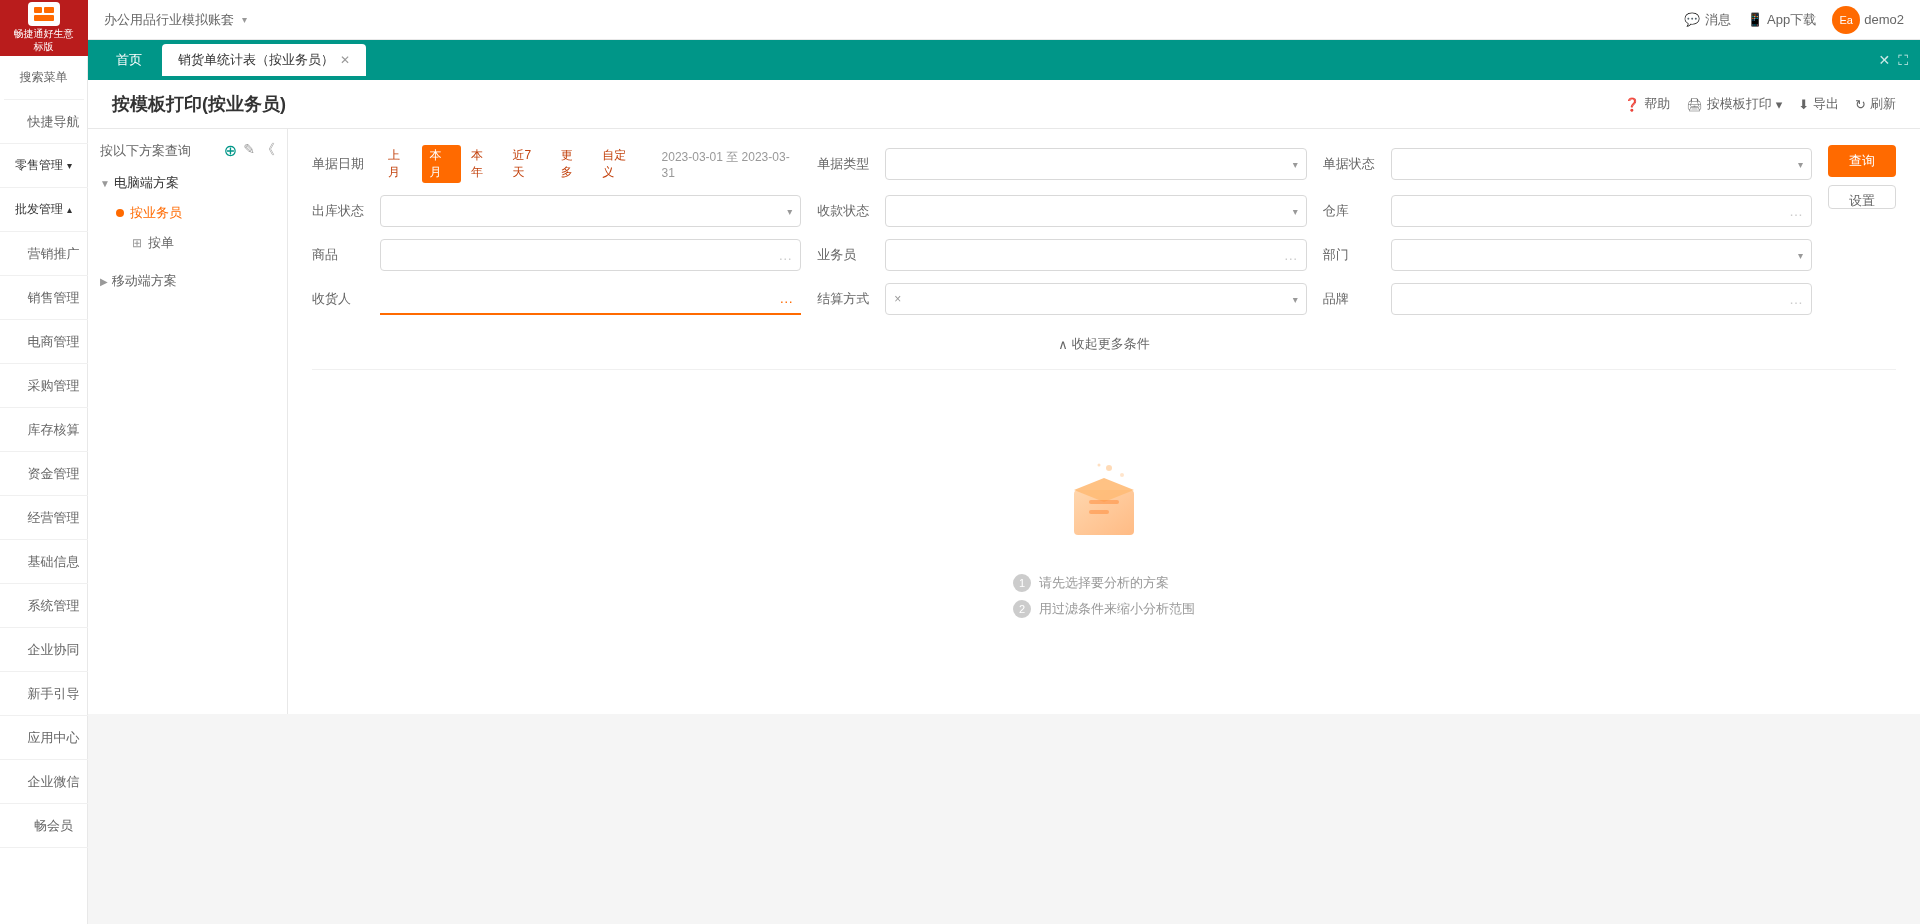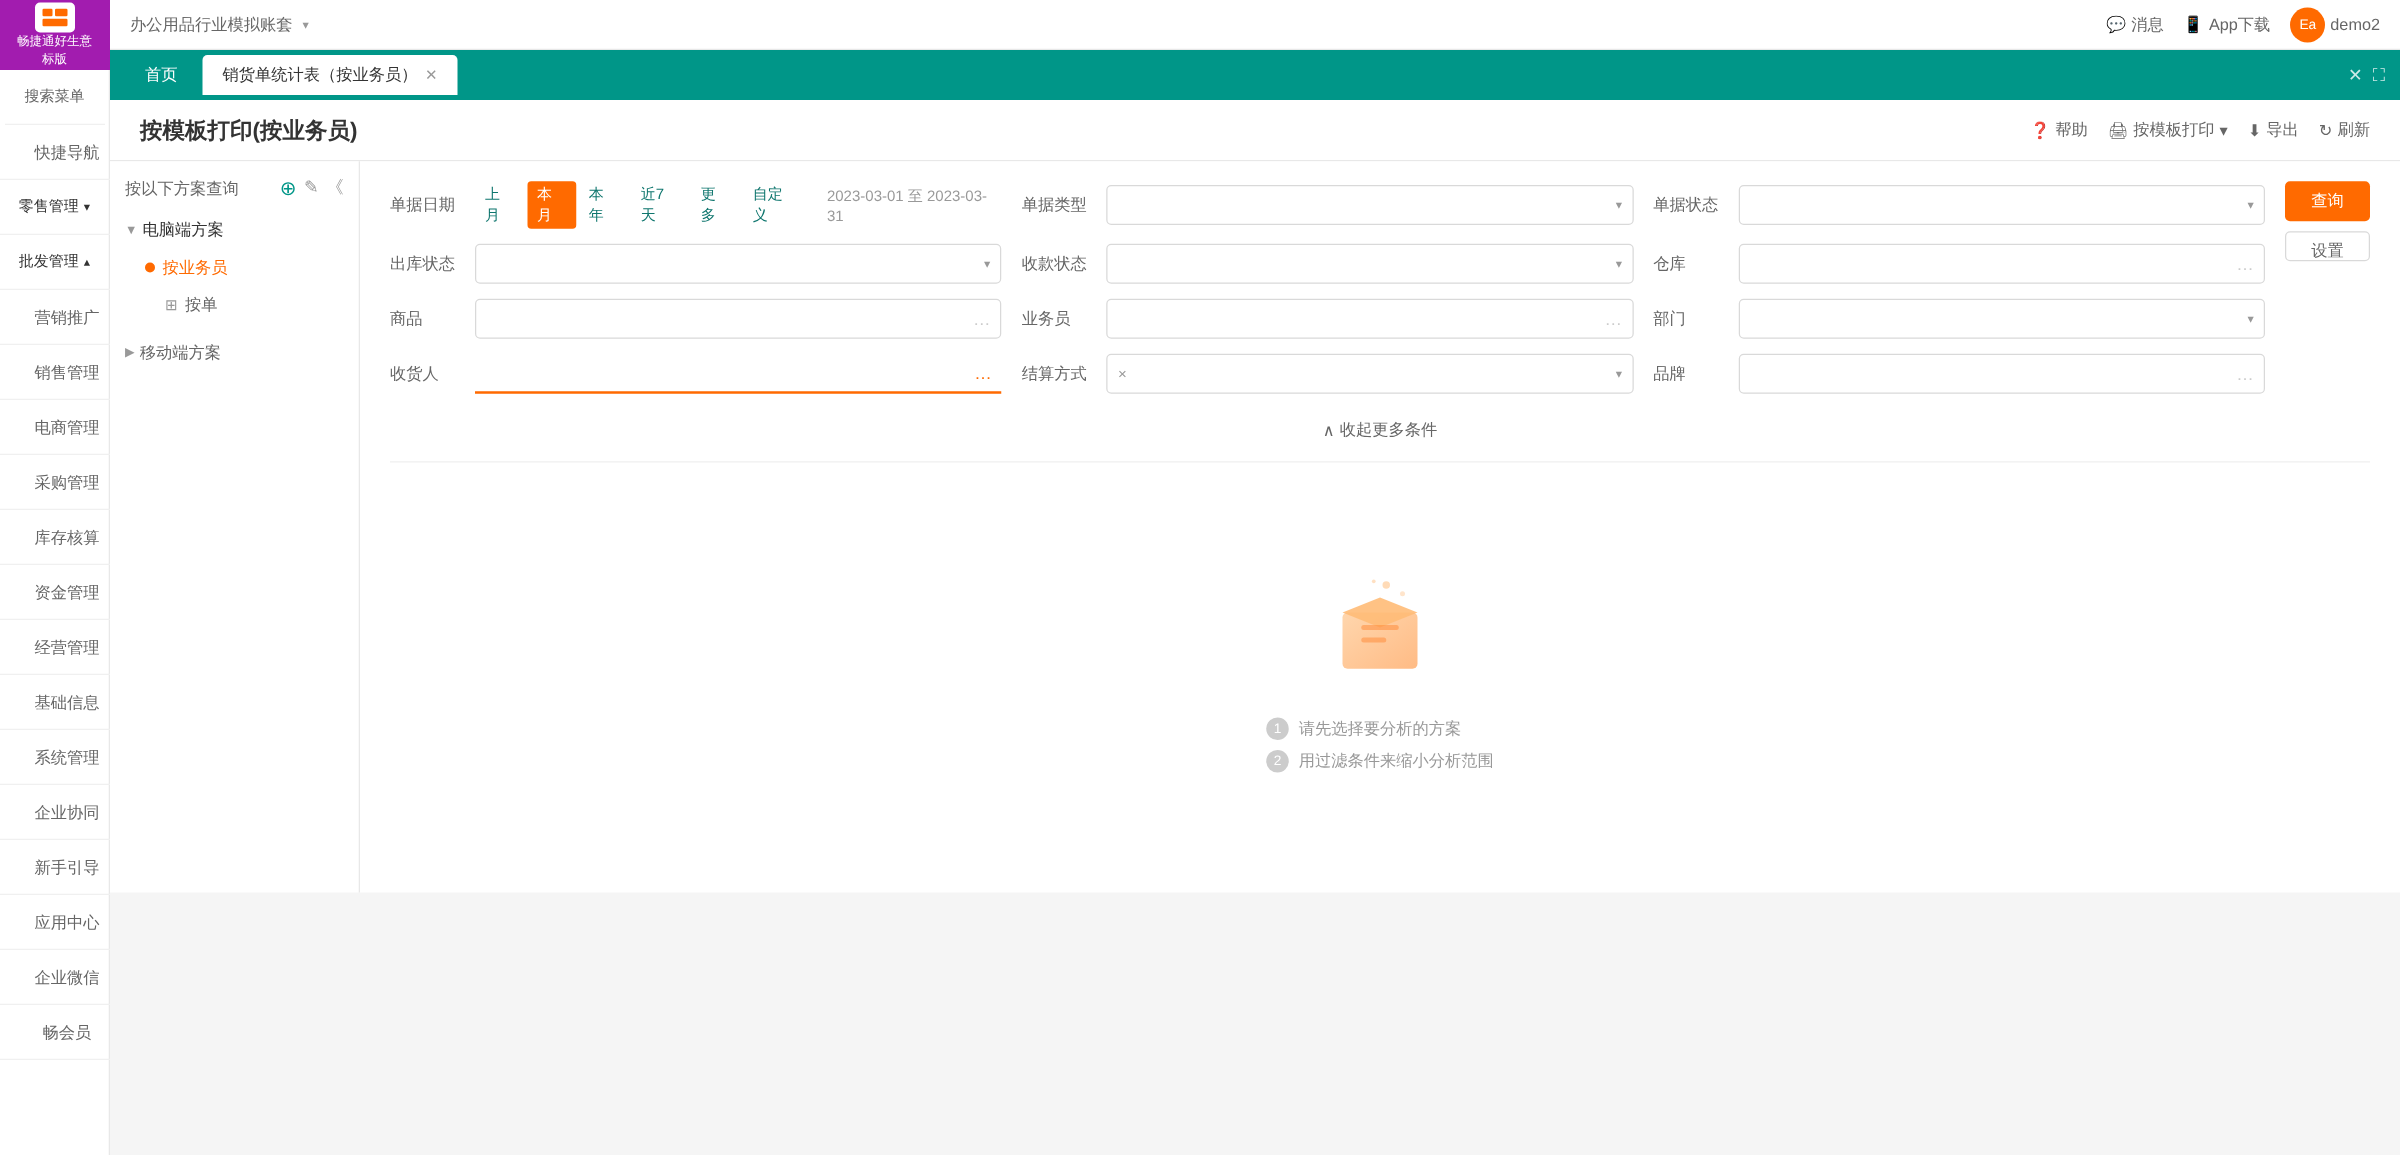--- a/index.html
+++ b/index.html
@@ -1,20 +1,20 @@
 <!DOCTYPE html>
 <html><head>
   <meta charset="utf-8">
   <style>
     * { box-sizing: border-box; margin: 0; padding: 0; }
     body { font-family: 'PingFang SC', 'Microsoft YaHei', sans-serif; font-size: 13px; background: #f5f5f5; color: #333; display: flex; height: 924px; overflow: hidden; }
 
     
     .sidebar { width: 88px; background: #fff; border-right: 1px solid #e8e8e8; display: flex; flex-direction: column; align-items: center; padding-top: 0; flex-shrink: 0; }
-    .sidebar-logo { width: 88px; height: 56px; background: #a21caf; display: flex; flex-direction: column; align-items: center; justify-content: center; color: white; font-size: 11px; cursor: pointer; }
+    .sidebar-logo { width: 88px; height: 56px; background: #b91c1c; display: flex; flex-direction: column; align-items: center; justify-content: center; color: white; font-size: 11px; cursor: pointer; }
     .sidebar-logo .logo-icon { width: 32px; height: 24px; background: #fff; border-radius: 4px; margin-bottom: 2px; display: flex; align-items: center; justify-content: center; }
     .sidebar-logo .logo-icon svg { width: 24px; height: 18px; }
     .sidebar-search { width: 80px; height: 44px; display: flex; align-items: center; justify-content: center; color: #666; font-size: 12px; cursor: pointer; border-bottom: 1px solid #f0f0f0; }
     .sidebar-nav-item { width: 88px; height: 44px; display: flex; align-items: center; justify-content: center; color: #666; font-size: 12px; cursor: pointer; border-bottom: 1px solid #f0f0f0; }
     .sidebar-nav-item span { font-size: 13px; margin-left: 20px; }
     .sidebar-section { width: 88px; height: 44px; display: flex; align-items: center; justify-content: center; color: #333; font-size: 12px; cursor: pointer; border-bottom: 1px solid #f0f0f0; font-weight: 500; }
     .sidebar-section .arrow { margin-left: 4px; font-size: 10px; }
 
     
     .main { flex: 1; display: flex; flex-direction: column; overflow: hidden; }
@@ -67,21 +67,21 @@
     .right-panel { flex: 1; padding: 16px 24px; overflow-y: auto; }
     .filter-item { display: flex; align-items: center; flex: 1; min-width: 0; }
     .filter-label { color: #666; font-size: 13px; white-space: nowrap; margin-right: 8px; min-width: 60px; }
     .filter-input { flex: 1; height: 32px; border: 1px solid #d9d9d9; border-radius: 4px; padding: 0 8px; font-size: 13px; color: #333; display: flex; align-items: center; justify-content: space-between; cursor: pointer; background: white; }
     .filter-input.underline { border: none; border-bottom: 2px solid #ff6a00; border-radius: 0; background: transparent; }
     .filter-input .placeholder { color: #bbb; }
     .filter-input .dots { color: #ccc; font-size: 14px; }
     .filter-input .chevron { color: #999; font-size: 10px; }
     .filter-input .clear-x { color: #999; cursor: pointer; font-size: 12px; }
     .date-tabs { display: flex; gap: 2px; margin-right: 8px; }
-    .date-tab { padding: 2px 8px; font-size: 12px; border-radius: 3px; cursor: pointer; color: #0f766e; }
+    .date-tab { padding: 2px 8px; font-size: 12px; border-radius: 3px; cursor: pointer; color: #c2410c; }
     .date-tab.active { background: #ff6a00; color: white; border-radius: 3px; }
     .date-range { font-size: 12px; color: #999; margin-left: 4px; }
 
     .collapse-btn { display: flex; align-items: center; justify-content: center; gap: 4px; color: #666; font-size: 13px; cursor: pointer; padding: 8px 0; }
 
     
     .action-btns { display: flex; flex-direction: column; gap: 8px; margin-left: 16px; }
     .btn-primary { background: #ff6a00; color: white; border: none; border-radius: 4px; padding: 6px 20px; font-size: 13px; cursor: pointer; height: 32px; white-space: nowrap; }
     .btn-default { background: white; color: #666; border: 1px solid #d9d9d9; border-radius: 4px; padding: 6px 20px; font-size: 13px; cursor: pointer; height: 24px; white-space: nowrap; }
 

